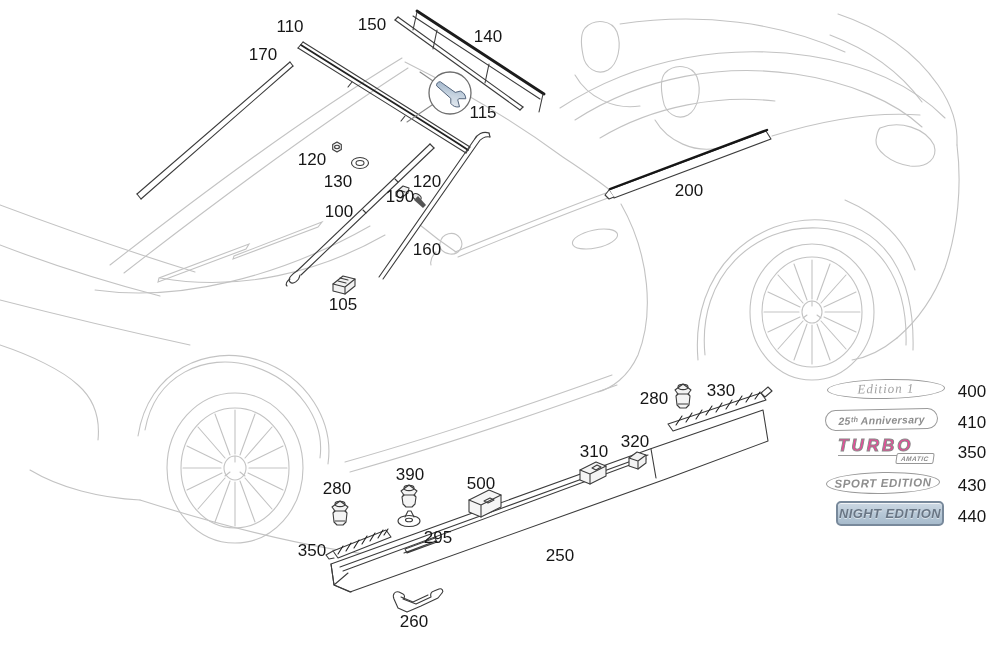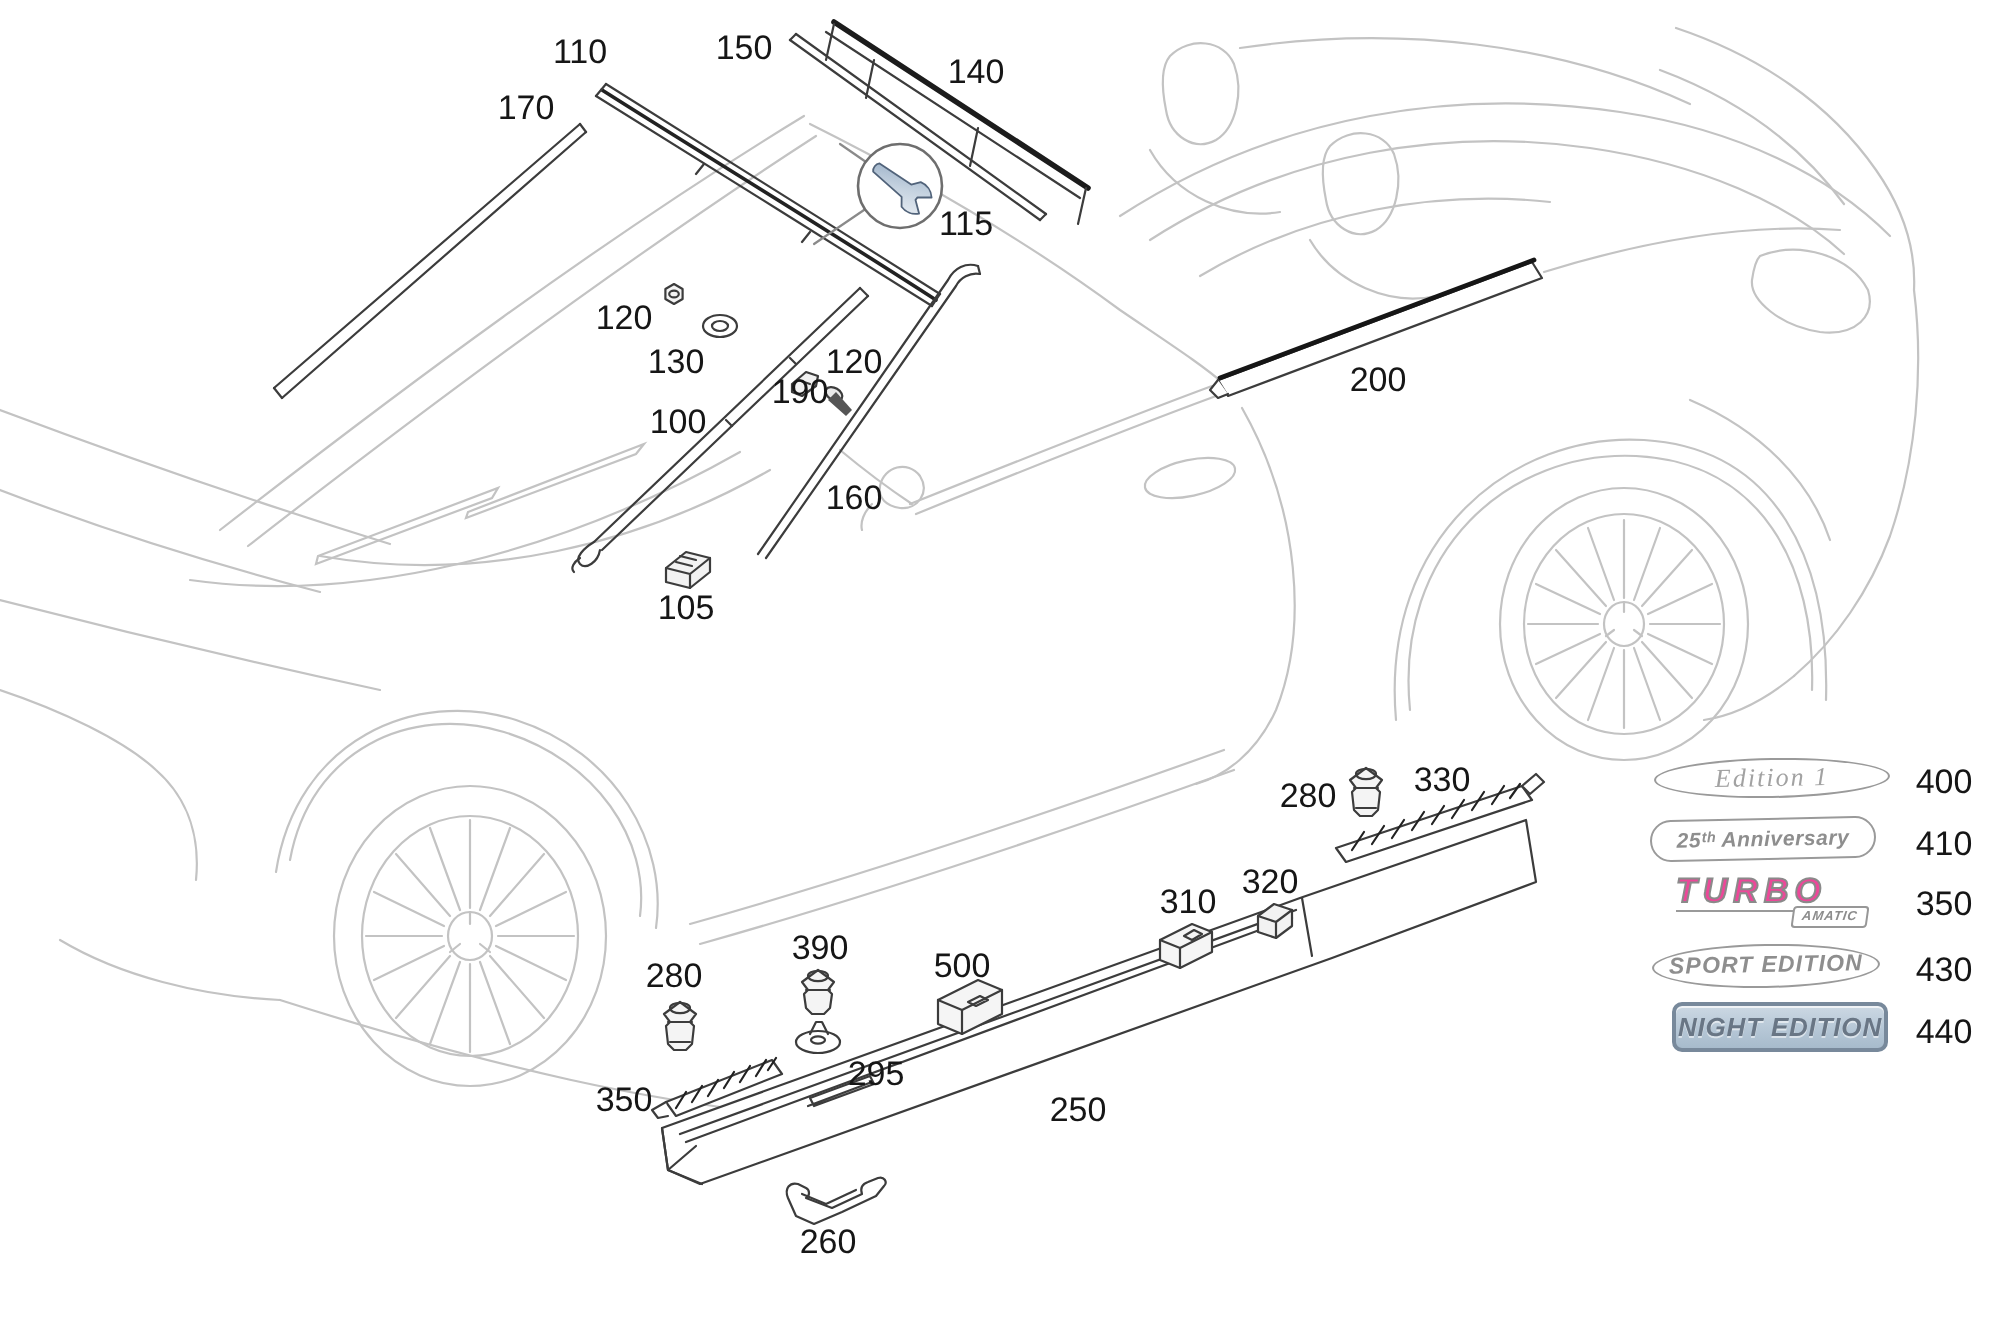--- a/index.html
+++ b/index.html
@@ -275,21 +275,21 @@
   <div class="callout" style="left:689px;top:190px">200</div>
   <div class="callout" style="left:654px;top:398px">280</div>
   <div class="callout" style="left:721px;top:390px">330</div>
   <div class="callout" style="left:635px;top:441px">320</div>
   <div class="callout" style="left:594px;top:451px">310</div>
   <div class="callout" style="left:410px;top:474px">390</div>
   <div class="callout" style="left:481px;top:483px">500</div>
   <div class="callout" style="left:438px;top:537px">295</div>
   <div class="callout" style="left:337px;top:488px">280</div>
   <div class="callout" style="left:312px;top:550px">350</div>
-  <div class="callout" style="left:539px;top:555px">250</div>
+  <div class="callout" style="left:560px;top:555px">250</div>
   <div class="callout" style="left:414px;top:621px">260</div>
 
   <div class="badge pill pill-ellipse b-edition" style="left:827px;top:379px;width:118px;height:20px;transform:rotate(-1deg)">Edition 1</div>
   <div class="callout" style="left:972px;top:391px">400</div>
 
   <div class="badge pill pill-round b-anniv" style="left:825px;top:409px;width:113px;height:21px;transform:rotate(-1.2deg)">25ᵗʰ Anniversary</div>
   <div class="callout" style="left:972px;top:422px">410</div>
 
   <div class="badge b-turbo" style="left:838px;top:437px;width:96px;height:30px">
     <span class="turbo-word">TURBO</span>

